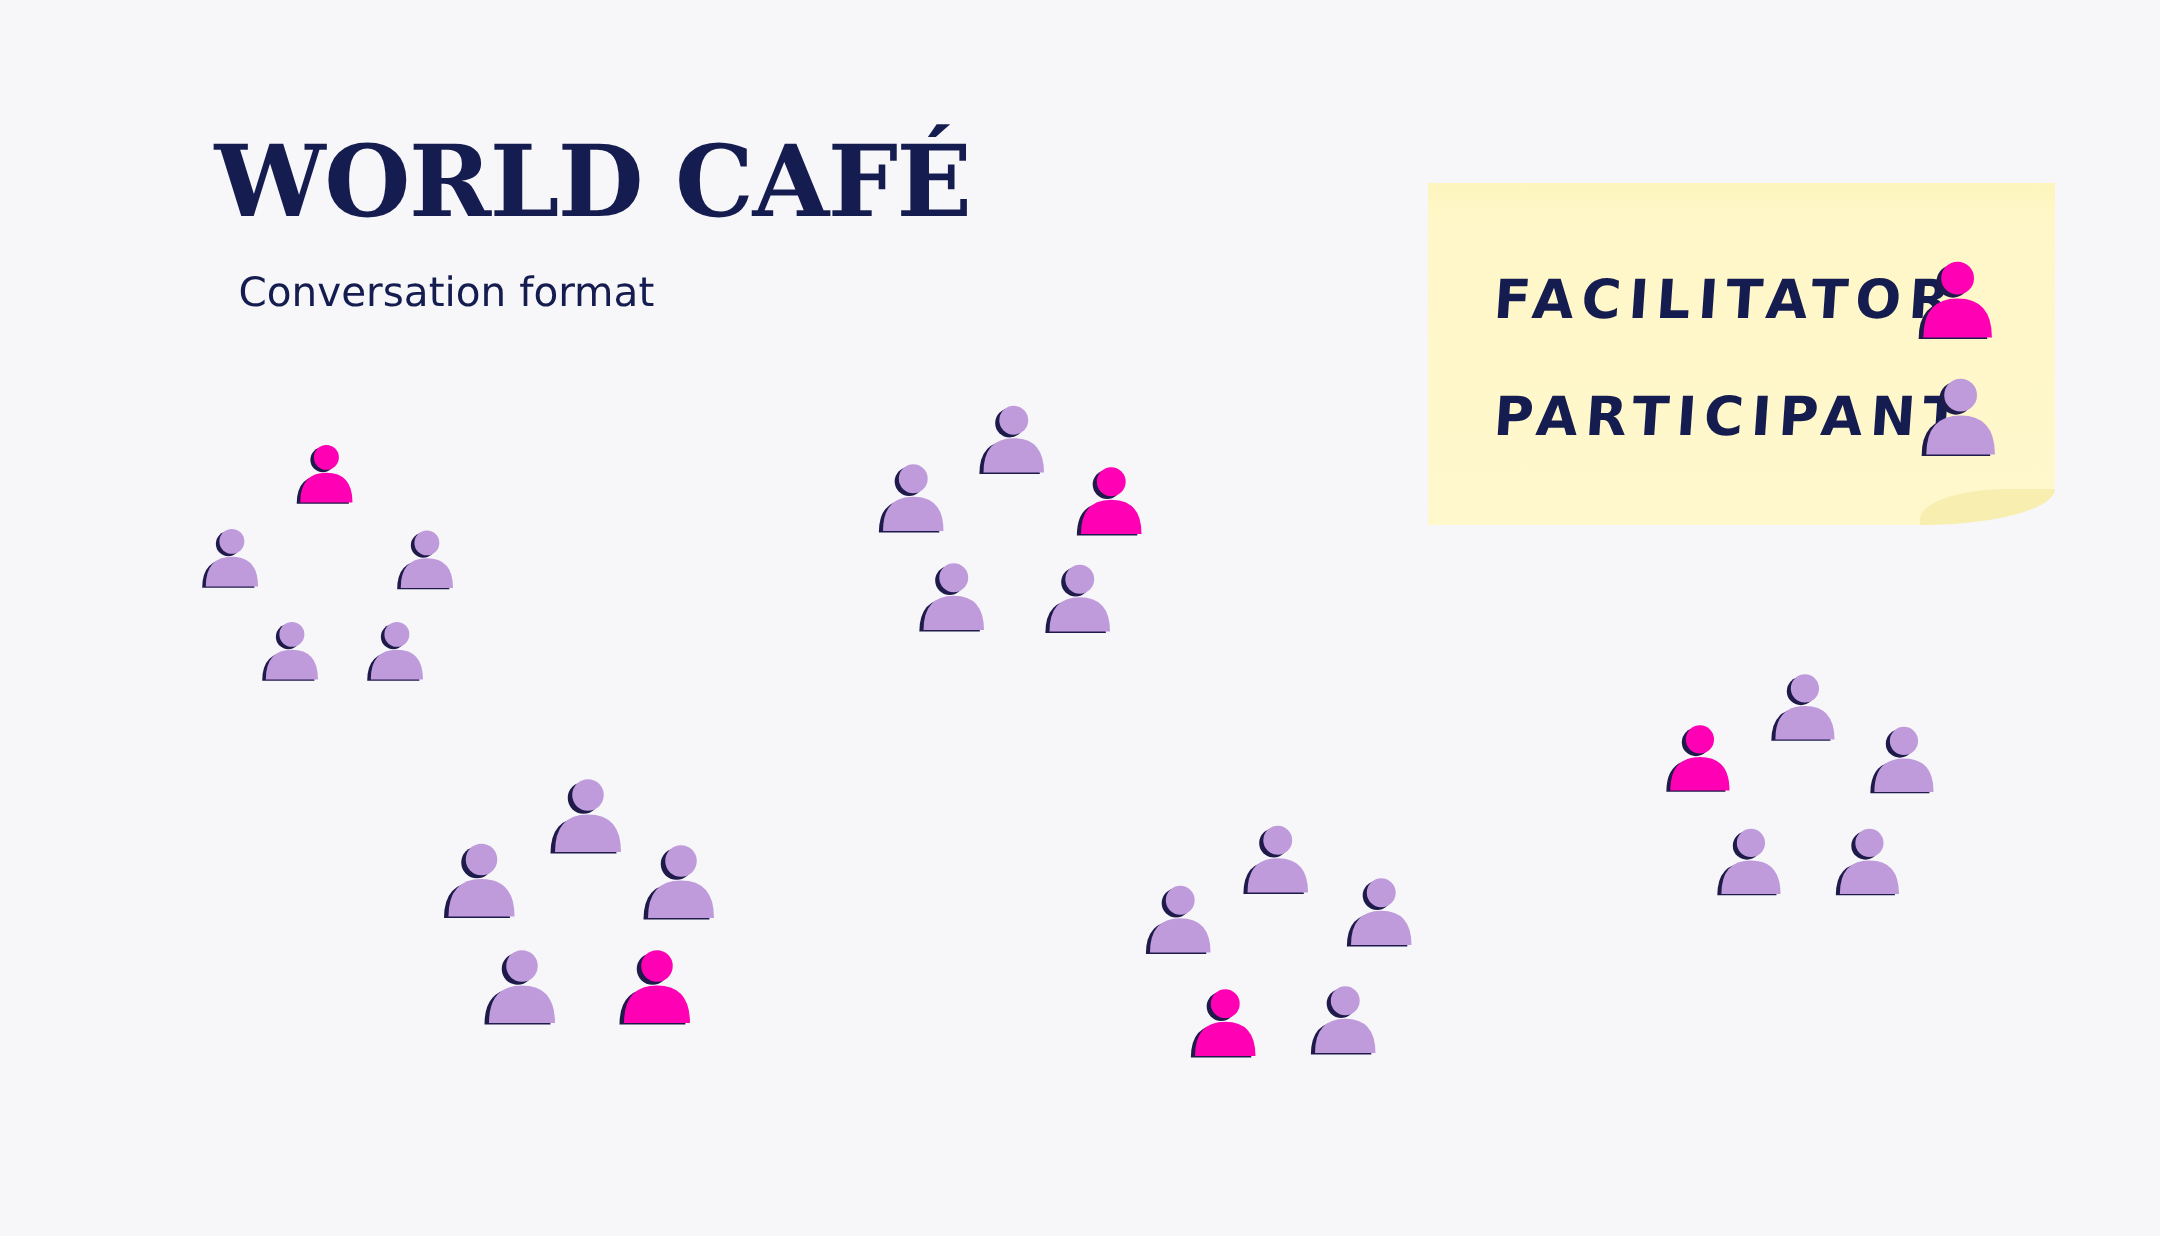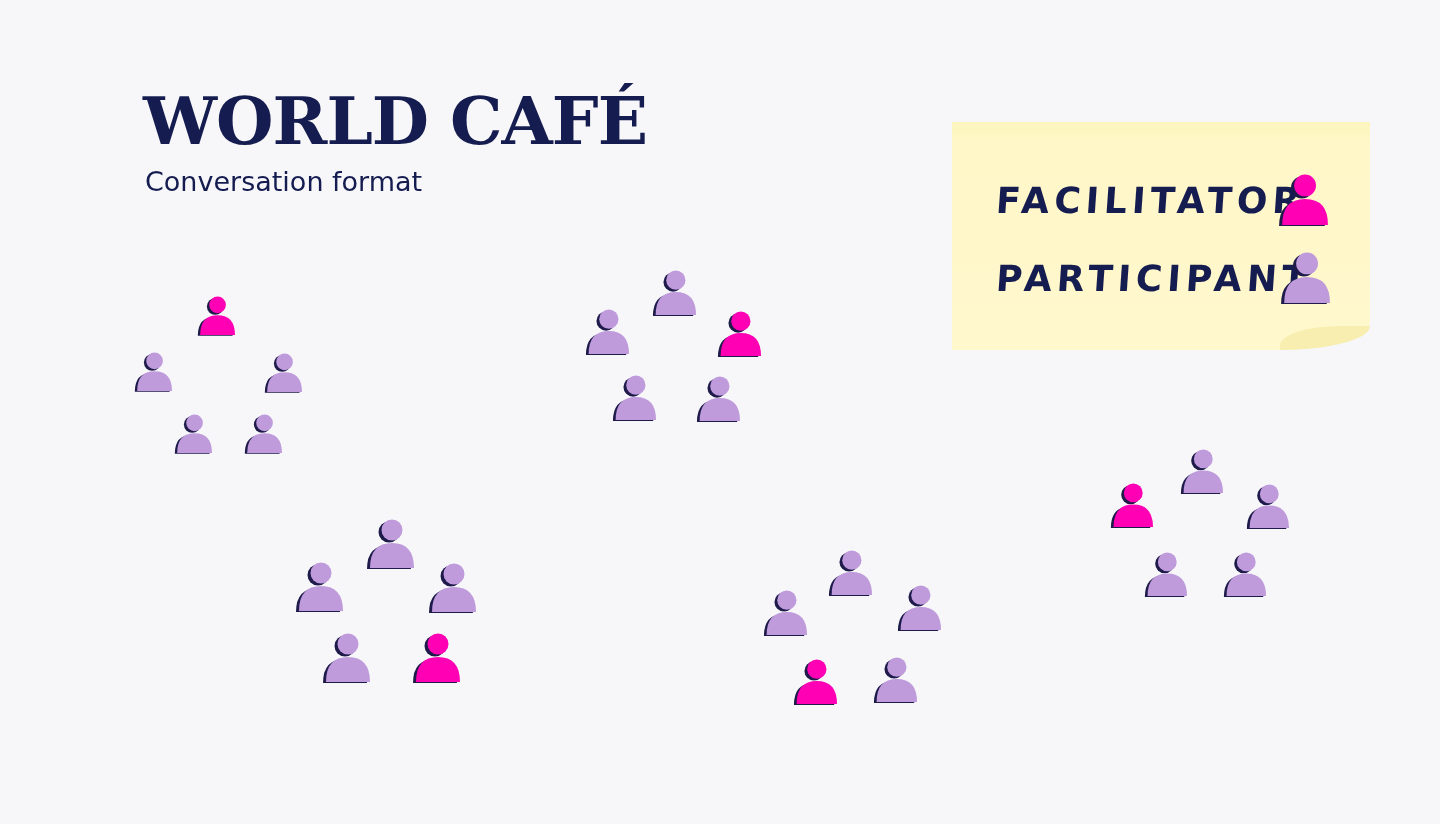--- a/index.html
+++ b/index.html
@@ -10,21 +10,21 @@
     }
     .title {
       position: absolute; left: 143px; top: 88px;
       font-family: "DejaVu Serif", serif; font-weight: 900;
       font-size: 66px; letter-spacing: -1px; color: #151c4f;
       margin: 0; line-height: 1; transform: scaleY(1.0); text-align: right;
     }
     .subtitle {
       position: absolute; left: 145px; top: 168px;
       font-family: "DejaVu Sans", sans-serif; font-size: 27px;
-      color: #151c4f; margin: 0; line-height: 1;
+      color: #151c4f; margin: 14px; line-height: 1;
     }
     .note {
       position: absolute; left: 952px; top: 122px;
       width: 418px; height: 228px;
       background: linear-gradient(#fdf5bd 0px, #fff7c8 24px, #fff8cd 100%);
       border-bottom-right-radius: 90px 28px;
     }
     .note-curl {
       position: absolute; right: 0; bottom: 0; width: 90px; height: 24px;
       background: #f7eeb0; border-top-left-radius: 60px 20px;

